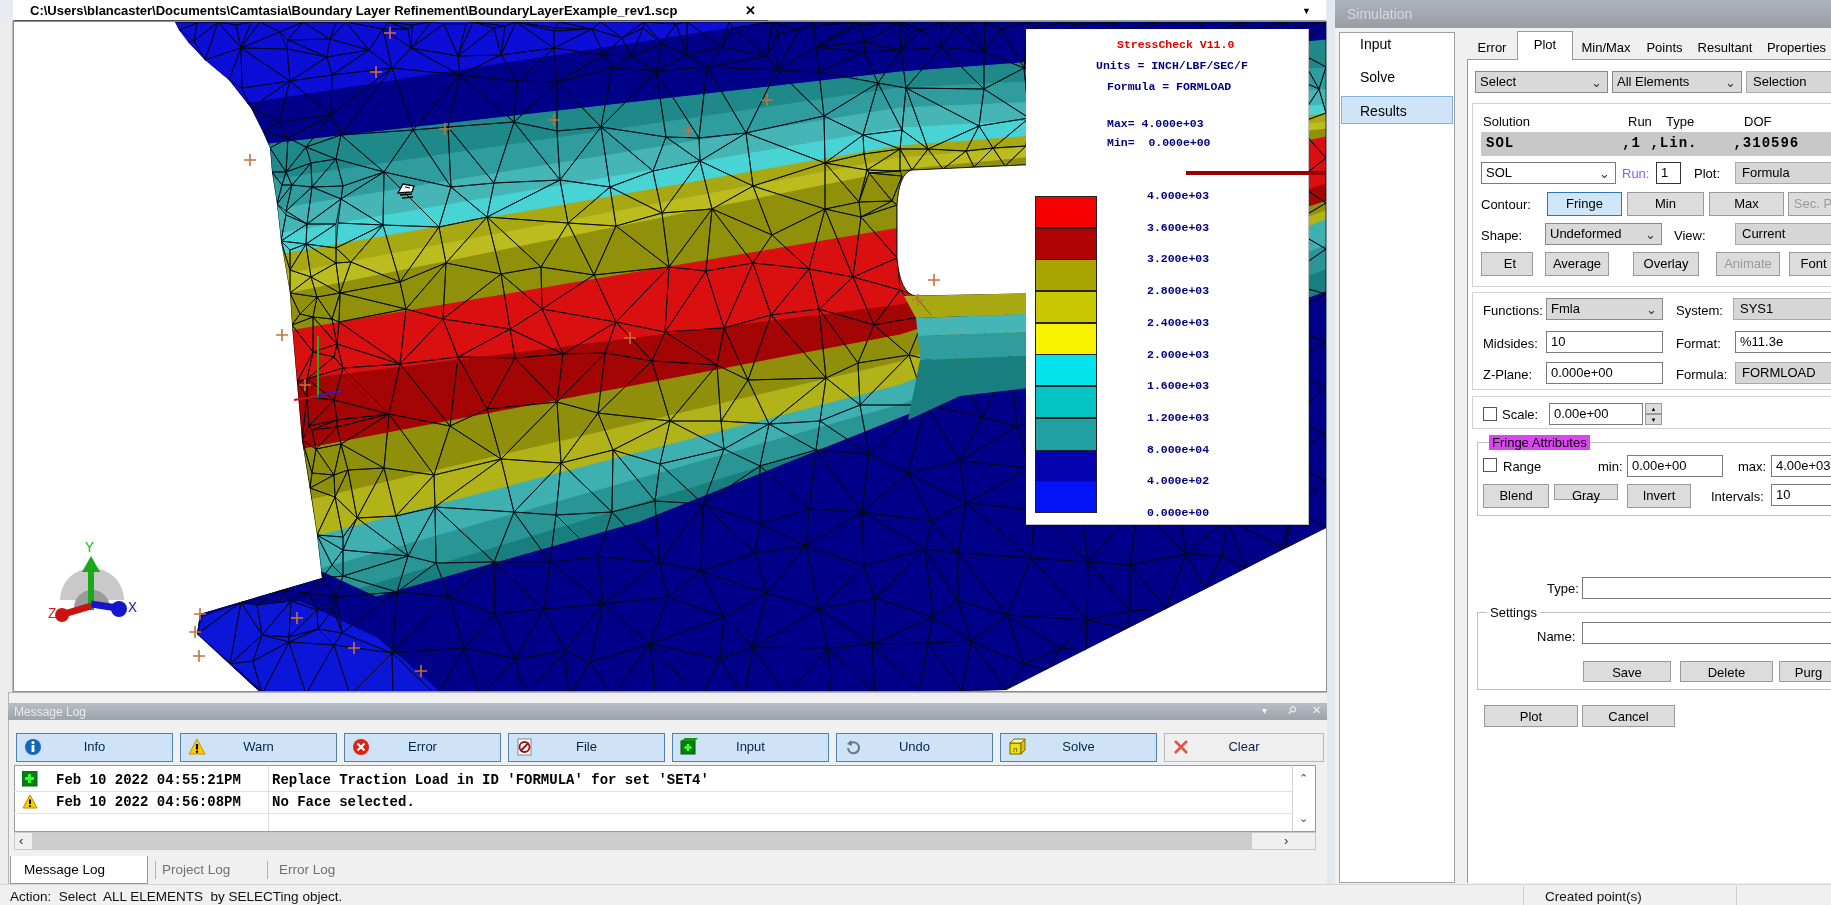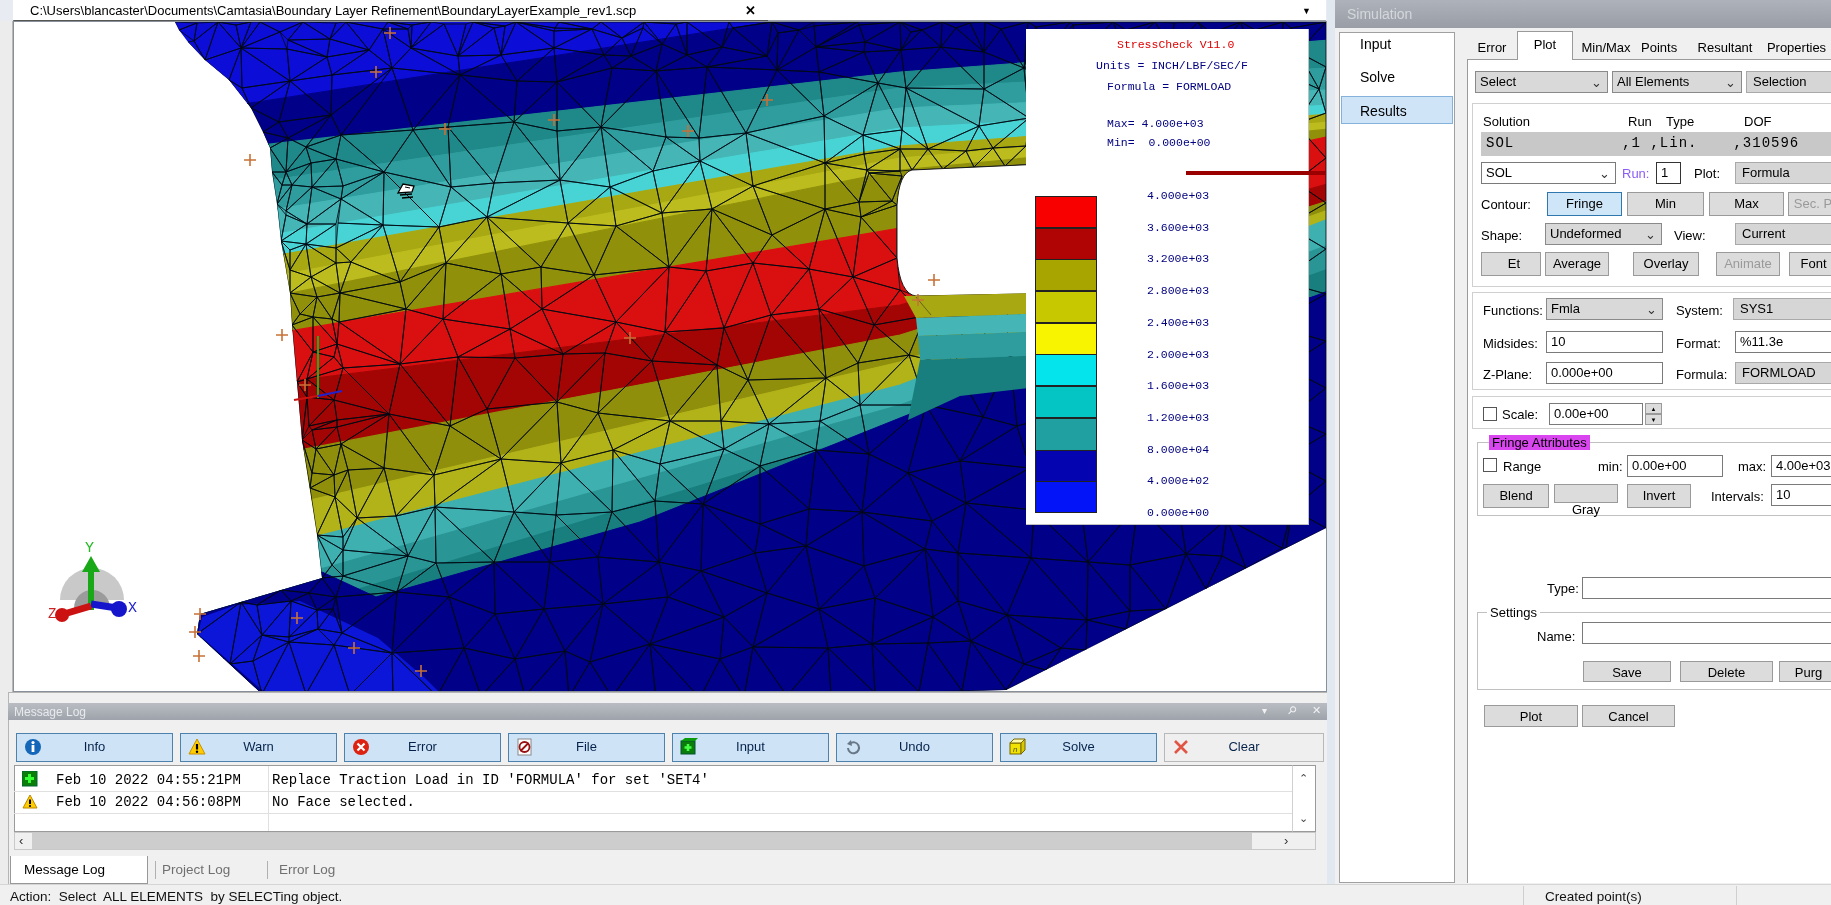--- a/index.html
+++ b/index.html
@@ -1,33 +1,33 @@
 <!DOCTYPE html>
 <html><head><meta charset="utf-8"><style>
 * {margin:0;padding:0;box-sizing:border-box}
 html,body {width:1831px;height:905px;overflow:hidden;font-family:"Liberation Sans",sans-serif;background:#f0f0f0}
-.mono {font-family:"Liberation Mono",monospace;font-size:11.5px;font-weight:normal}
+.mono {font-family:"Liberation Mono",monospace;font-size:11.5px;font-weight:bold}
 .nv {color:#000080}
 .abs {position:absolute}
 .lbl {position:absolute;font-size:13px;color:#000;white-space:nowrap}
 .inp {position:absolute;background:#fff;border:1px solid #7a7a7a;font-size:13px;color:#000;padding:2px 4px;white-space:nowrap}
 .gbox {position:absolute;background:#d6d6d6;border:1px solid #a9a9a9;font-size:13px;color:#000;padding:2px 6px;white-space:nowrap}
 .btn {position:absolute;background:#dcdcdc;border:1px solid #9a9a9a;font-size:13px;color:#000;text-align:center}
 .combo {position:absolute;background:#d9d9d9;border:1px solid #8a8a8a;font-size:13px;color:#000;padding:2px 4px;white-space:nowrap}
 .combo .ar, .comboW .ar {position:absolute;right:5px;top:3px;color:#333;font-size:13px}
 .comboW {position:absolute;background:#fff;border:1px solid #7a7a7a;font-size:13px;color:#000;padding:2px 4px;white-space:nowrap}
 .grp {position:absolute;border:1px solid #d0d0d0}
 .cb {position:absolute;width:14px;height:14px;background:#fff;border:1px solid #555}
 </style></head>
 <body>
 
 <div class="abs" style="left:0;top:0;width:1335px;height:21px;background:#e8ecf2"></div>
 <div class="abs" style="left:13px;top:0;width:1313px;height:21px;background:#fff;border-bottom:1px solid #9aa0a8"></div>
 <div class="abs" style="left:13px;top:0;width:755px;height:21px;background:#fff;clip-path:polygon(11px 0,100% 0,100% 100%,0 100%);border-bottom:1px solid #555"></div>
-<div class="abs" style="left:30px;top:3px;font-size:13px;font-weight:normal;color:#000">C:\Users\blancaster\Documents\Camtasia\Boundary Layer Refinement\BoundaryLayerExample_rev1.scp</div>
+<div class="abs" style="left:30px;top:3px;font-size:13px;font-weight:bold;color:#000">C:\Users\blancaster\Documents\Camtasia\Boundary Layer Refinement\BoundaryLayerExample_rev1.scp</div>
 <div class="abs" style="left:745px;top:3px;font-size:13px;font-weight:bold;color:#000">✕</div>
 <div class="abs" style="left:1302px;top:6px;font-size:9px;color:#000">▼</div>
 
 <div class="abs" style="left:0;top:21px;width:13px;height:884px;background:#ececec;border-right:1px solid #b8b8b8"></div>
 <div class="abs" style="left:13px;top:21px;width:1314px;height:671px;background:#fff;border:1px solid #8a9097">
 <svg width="1312" height="669" viewBox="14 22 1312 669" style="position:absolute;left:0;top:0">
 <clipPath id="sil">
         <path d="M175,22 L1326,22 L1326,294 L1326,528 L1006,690 L700,698 L262,694 L197,634 L200,614 L322,578 L317,535 L302,440 L292,325 L290,293 L281,241 L277,204 L272,172 L270,148 L263,132 L251,108 L229,80 L205,60 L188,42 L179,30 Z"></path>
       </clipPath>
 <g clip-path="url(#sil)">
@@ -229,21 +229,21 @@
 <div class="abs" style="left:1341px;top:96px;width:112px;height:28px;background:#cfe4f7;border:1px solid #84b2da"></div>
 <div class="abs" style="left:1360px;top:36px;font-size:14px;color:#000">Input</div>
 <div class="abs" style="left:1360px;top:69px;font-size:14px;color:#000">Solve</div>
 <div class="abs" style="left:1360px;top:103px;font-size:14px;color:#000">Results</div>
 
 <div class="abs" style="left:1467px;top:59px;width:364px;height:1px;background:#9a9a9a"></div>
 <div class="abs" style="left:1471px;top:40px;width:42px;text-align:center;font-size:13px;color:#000">Error</div>
 <div class="abs" style="left:1517px;top:31px;width:56px;height:29px;background:#fff;border:1px solid #9a9a9a;border-bottom:none"></div>
 <div class="abs" style="left:1517px;top:37px;width:56px;text-align:center;font-size:13px;color:#000">Plot</div>
 <div class="abs" style="left:1577px;top:40px;width:58px;text-align:center;font-size:13px;color:#000">Min/Max</div>
-<div class="abs" style="left:1641px;top:40px;width:47px;font-size:13px;color:#000">Points</div>
+<div class="abs" style="left:1641px;top:40px;width:47px;text-align:center;font-size:13px;color:#000">Points</div>
 <div class="abs" style="left:1694px;top:40px;width:62px;text-align:center;font-size:13px;color:#000">Resultant</div>
 <div class="abs" style="left:1762px;top:40px;width:69px;text-align:center;font-size:13px;color:#000">Properties</div>
 
 <div class="abs" style="left:1467px;top:60px;width:364px;height:823px;background:#fff;border-left:1px solid #9a9a9a"></div>
 <div class="combo" style="left:1475px;top:71px;width:133px;height:22px">Select<span class="ar">⌄</span></div>
 <div class="combo" style="left:1612px;top:71px;width:130px;height:22px">All Elements<span class="ar">⌄</span></div>
 <div class="gbox" style="left:1746px;top:71px;width:92px;height:22px">Selection</div>
 <div class="grp" style="left:1472px;top:103px;width:366px;height:184px"></div>
 <div class="lbl" style="left:1483px;top:114px;color:#000">Solution</div>
 <div class="lbl" style="left:1628px;top:114px;color:#000">Run</div>
@@ -257,21 +257,21 @@
 <div class="gbox" style="left:1735px;top:162px;width:103px;height:22px">Formula</div>
 <div class="lbl" style="left:1481px;top:197px;color:#000">Contour:</div>
 <div class="btn" style="left:1547px;top:192px;width:75px;height:24px;padding-top:3px;background:#cfe6f9;border:1px solid #2f77ad;">Fringe</div>
 <div class="btn" style="left:1627px;top:192px;width:77px;height:24px;padding-top:3px;">Min</div>
 <div class="btn" style="left:1709px;top:192px;width:75px;height:24px;padding-top:3px;">Max</div>
 <div class="btn" style="left:1788px;top:192px;width:50px;height:24px;padding-top:3px;color:#9a9a9a;">Sec. P</div>
 <div class="lbl" style="left:1481px;top:228px;color:#000">Shape:</div>
 <div class="combo" style="left:1545px;top:223px;width:117px;height:22px">Undeformed<span class="ar">⌄</span></div>
 <div class="lbl" style="left:1674px;top:228px;color:#000">View:</div>
 <div class="gbox" style="left:1735px;top:223px;width:103px;height:22px">Current</div>
-<div class="btn" style="left:1481px;top:252px;width:60px;height:24px;padding-top:3px;padding-left:6px;">Et</div>
+<div class="btn" style="left:1481px;top:252px;width:52px;height:24px;padding-top:3px;padding-left:6px;">Et</div>
 <div class="btn" style="left:1545px;top:252px;width:64px;height:24px;padding-top:3px;">Average</div>
 <div class="btn" style="left:1633px;top:252px;width:66px;height:24px;padding-top:3px;">Overlay</div>
 <div class="btn" style="left:1716px;top:252px;width:64px;height:24px;padding-top:3px;color:#9a9a9a;">Animate</div>
 <div class="btn" style="left:1789px;top:252px;width:49px;height:24px;padding-top:3px;">Font</div>
 <div class="grp" style="left:1472px;top:292px;width:366px;height:98px"></div>
 <div class="lbl" style="left:1483px;top:303px;color:#000">Functions:</div>
 <div class="combo" style="left:1546px;top:298px;width:117px;height:22px">Fmla<span class="ar">⌄</span></div>
 <div class="lbl" style="left:1676px;top:303px;color:#000">System:</div>
 <div class="gbox" style="left:1733px;top:298px;width:105px;height:22px">SYS1</div>
 <div class="lbl" style="left:1483px;top:336px;color:#000">Midsides:</div>
@@ -290,21 +290,21 @@
 <div class="btn" style="left:1645px;top:414px;width:17px;height:11px;font-size:6px;padding-top:2px">▼</div>
 <div class="grp" style="left:1477px;top:442px;width:361px;height:74px;border-color:#c0c0c0"></div>
 <div class="lbl" style="left:1489px;top:435px;background:#d946ef;padding:0 3px">Fringe Attributes</div>
 <div class="cb" style="left:1483px;top:458px"></div>
 <div class="lbl" style="left:1503px;top:459px;color:#000">Range</div>
 <div class="lbl" style="left:1598px;top:459px;color:#000">min:</div>
 <div class="inp" style="left:1627px;top:455px;width:96px;height:22px">0.00e+00</div>
 <div class="lbl" style="left:1738px;top:459px;color:#000">max:</div>
 <div class="inp" style="left:1771px;top:455px;width:67px;height:22px">4.00e+03</div>
 <div class="btn" style="left:1483px;top:484px;width:66px;height:24px;padding-top:3px;">Blend</div>
-<div class="btn" style="left:1554px;top:484px;width:64px;height:16px;padding-top:17px;">Gray</div>
+<div class="btn" style="left:1554px;top:484px;width:64px;height:16px;padding-top:3px;">Gray</div>
 <div class="btn" style="left:1627px;top:484px;width:64px;height:24px;padding-top:3px;">Invert</div>
 <div class="lbl" style="left:1711px;top:489px;color:#000">Intervals:</div>
 <div class="inp" style="left:1771px;top:484px;width:67px;height:22px">10</div>
 <div class="lbl" style="left:1547px;top:581px;color:#000">Type:</div>
 <div class="inp" style="left:1582px;top:577px;width:256px;height:22px"></div>
 <div class="grp" style="left:1477px;top:612px;width:361px;height:78px;border-color:#c0c0c0"></div>
 <div class="lbl" style="left:1487px;top:605px;background:#fff;padding:0 3px">Settings</div>
 <div class="lbl" style="left:1537px;top:629px;color:#000">Name:</div>
 <div class="inp" style="left:1582px;top:622px;width:256px;height:22px"></div>
 <div class="btn" style="left:1583px;top:661px;width:88px;height:21px;padding-top:3px;">Save</div>

